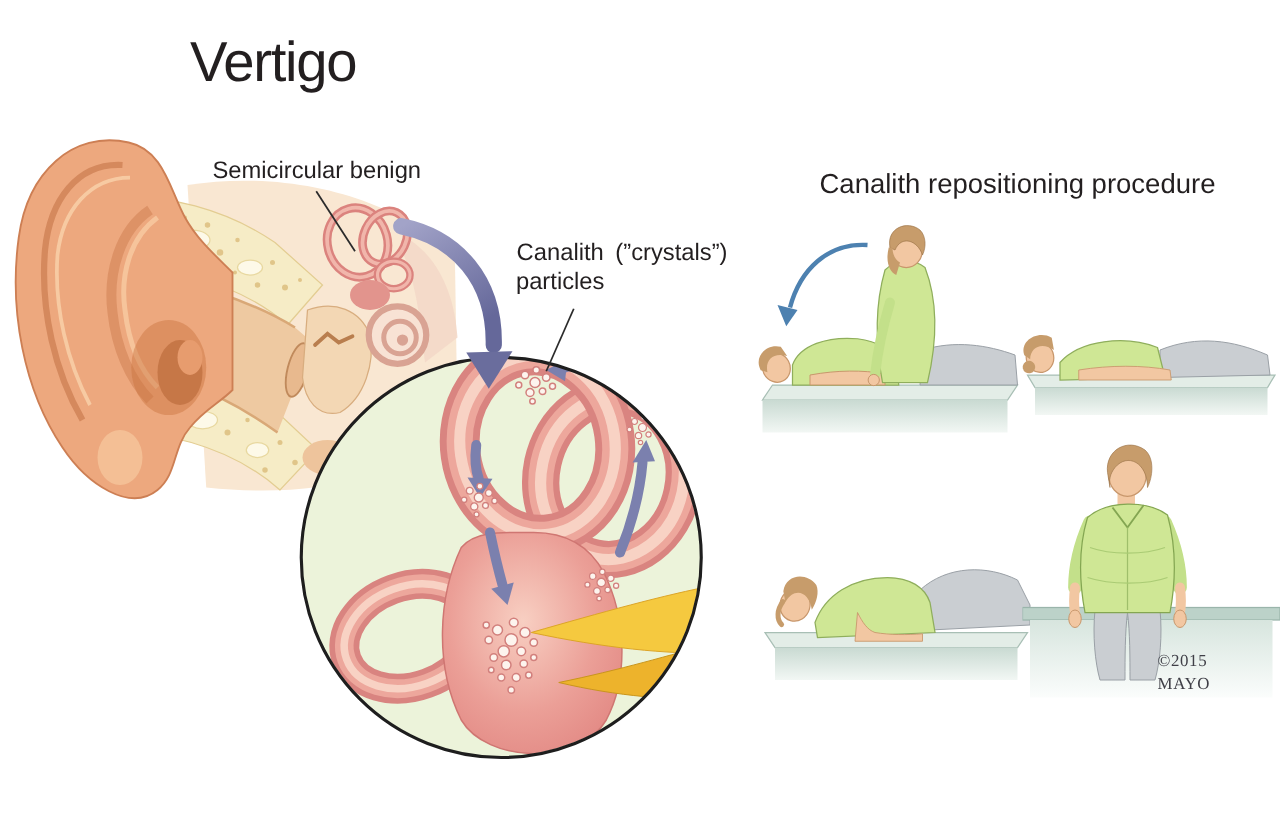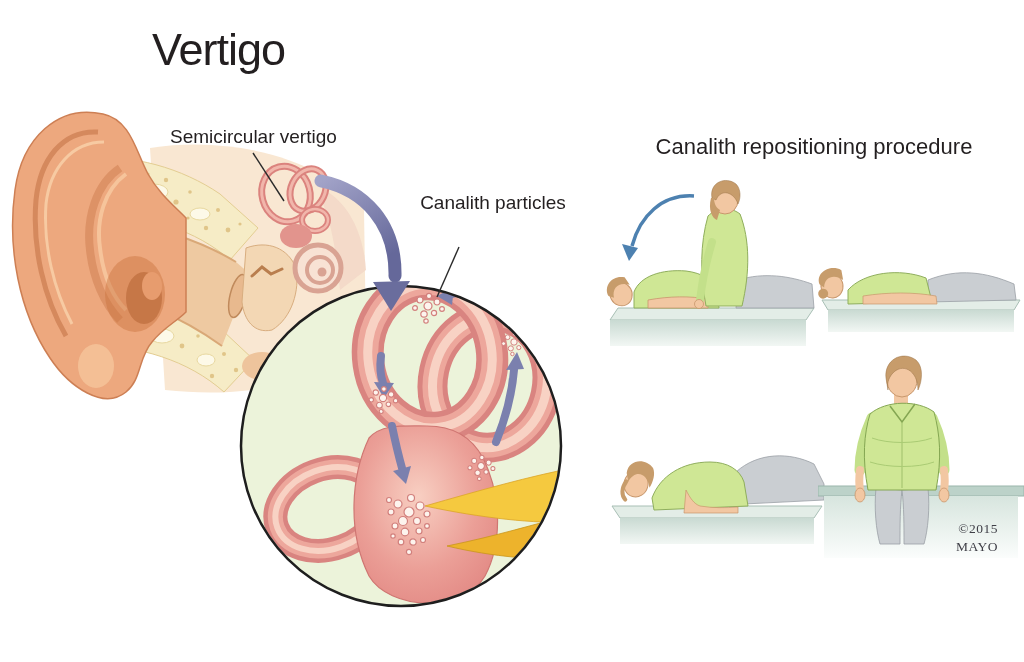--- a/index.html
+++ b/index.html
@@ -4,23 +4,23 @@
 <style>
   html,body{margin:0;padding:0;background:#ffffff;}
   .canvas{position:relative;width:1024px;height:662px;background:#ffffff;overflow:hidden;
           font-family:"Liberation Sans",sans-serif;color:#231f20;}
   .abs{position:absolute;}
   .title-row{left:152px;top:24px;display:flex;align-items:baseline;gap:12px;white-space:nowrap;z-index:6;}
   .title-main{font-size:45px;font-weight:300;letter-spacing:-1px;}
   .title-sub{font-size:26px;font-weight:300;}
   .label{font-size:19px;line-height:1.2;z-index:6;}
   .label-semi{left:170px;top:126px;}
-  .label-canalith{left:404px;top:192px;width:178px;text-align:center;display:flex;flex-direction:column;}
+  .label-canalith{left:404px;top:192px;width:178px;text-align:center;display:flex;flex-direction:row;}
   .heading{left:618px;top:134px;width:392px;text-align:center;font-size:22px;z-index:6;}
-  .copyright{left:926px;top:520px;width:72px;text-align:right;z-index:7;
+  .copyright{left:926px;top:520px;width:72px;text-align:left;z-index:7;
              font-family:"Liberation Serif",serif;font-size:13.5px;color:#3f3f47;line-height:1.3;letter-spacing:.5px;}
   .copyright span{display:block;}
   svg{display:block;}
   .z2{z-index:2;} .z3{z-index:3;} .z5{z-index:5;pointer-events:none;}
 </style>
 </head>
 <body>
 
 <div class="canvas">
 
@@ -225,24 +225,25 @@
           <stop offset="100%" stop-color="#65689a"></stop>
       </linearGradient>
     </defs>
     <path d="M321 181 C 365 190 396 224 395 276" fill="none" stroke="url(#purpG)" stroke-width="13" stroke-linecap="round"></path>
     <polygon points="391,311 373,282 410,281" fill="#6a6d9d"></polygon>
     <path d="M253 153 L 284 201" stroke="#2b2b2b" stroke-width="1.4"></path>
     <path d="M459 247 L 437 297" stroke="#2b2b2b" stroke-width="1.4"></path>
   </svg>
 
   <div class="abs label label-semi">
-    <span>Semicircular vertigo</span>
+    <span>Semicircular benign</span>
   </div>
   <div class="abs label label-canalith">
     <span>Canalith particles</span>
+    <span>(”crystals”)</span>
   </div>
   <div class="abs heading">Canalith repositioning procedure</div>
 
   <svg class="abs z2" style="left:588px;top:168px;" width="230" height="180" viewBox="0 0 230 180">
     <defs>
         <linearGradient id="tf1" x1="0" y1="0" x2="0" y2="1">
       <stop offset="0%" stop-color="#c9dad2"></stop>
           <stop offset="100%" stop-color="#f2f7f4"></stop>
         </linearGradient>
       </defs>

